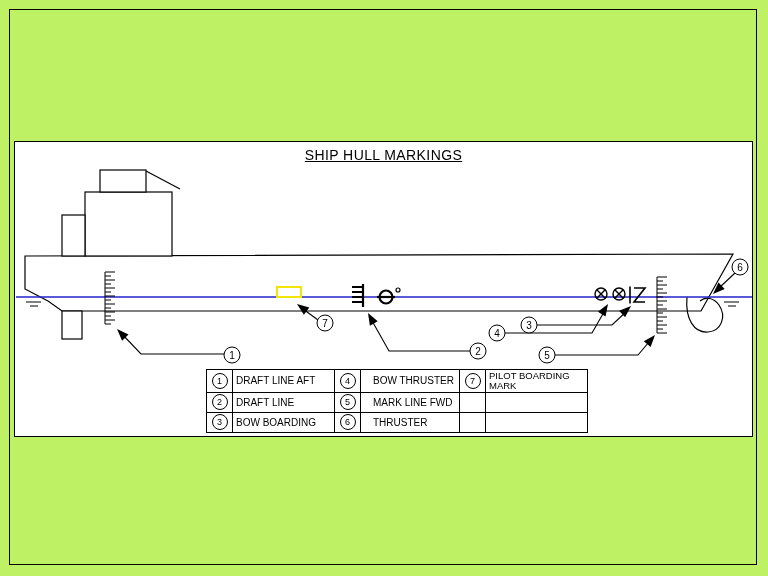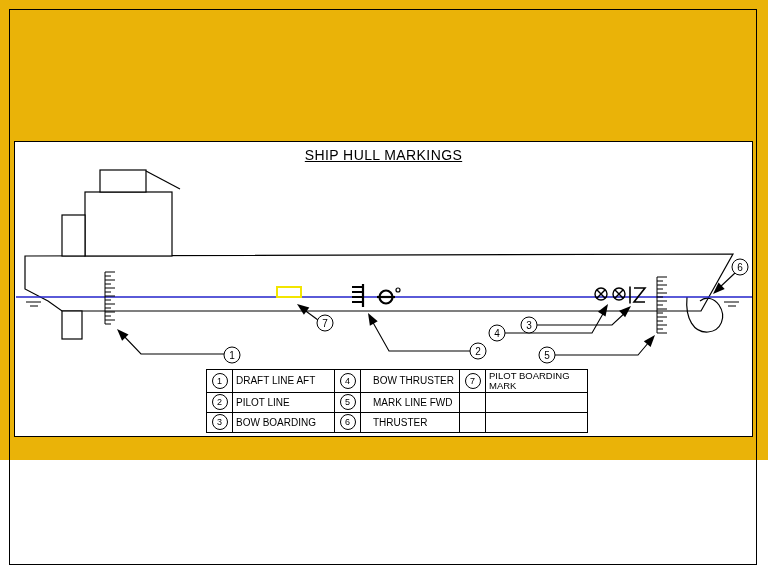--- a/index.html
+++ b/index.html
@@ -1,17 +1,17 @@
 <!DOCTYPE html>
 <html><head>
 <meta charset="utf-8">
 <style>
   html,body{margin:0;padding:0;background:#ffffff;}
   body{width:768px;height:576px;overflow:hidden;font-family:"Liberation Sans",sans-serif;color:#000;}
-  .canvas{position:relative;width:768px;height:460px;background:#eab308;}
+  .canvas{position:relative;width:768px;height:576px;background:#bef264;}
   .outer-frame{position:absolute;left:9px;top:9px;width:748px;height:556px;border:1px solid #000;box-sizing:border-box;}
   .inner-frame{position:absolute;left:14px;top:141px;width:739px;height:296px;border:1px solid #000;box-sizing:border-box;background:#fff;}
   .title{position:absolute;left:14px;top:147px;width:739px;text-align:center;font-size:14px;letter-spacing:.4px;text-decoration:underline;}
   svg.scene{position:absolute;left:0;top:0;width:768px;height:576px;}
   svg text{font-family:"Liberation Sans",sans-serif;}
   table.legend{position:absolute;left:206px;top:369px;border-collapse:collapse;table-layout:fixed;background:#fff;}
   .legend td{border:1px solid #000;height:20px;box-sizing:border-box;font-size:10px;vertical-align:middle;padding:0 2px 0 3px;overflow:hidden;}
   .legend td.num{width:26px;text-align:center;padding:0;}
   .legend td.w1{width:102px;}
   .legend td.w2{width:99px;padding-left:12px;}
@@ -109,21 +109,21 @@
       <tr>
         <td class="num"><span class="badge">1</span></td>
         <td class="w1">DRAFT LINE AFT</td>
         <td class="num"><span class="badge">4</span></td>
         <td class="w2">BOW THRUSTER</td>
         <td class="num"><span class="badge">7</span></td>
         <td class="w3 vtop">PILOT BOARDING MARK</td>
       </tr>
       <tr>
         <td class="num"><span class="badge">2</span></td>
-        <td class="w1">PILOT LINE</td>
+        <td class="w1">DRAFT LINE</td>
         <td class="num"><span class="badge">5</span></td>
         <td class="w2">MARK LINE FWD</td>
         <td class="num"></td>
         <td class="w3"></td>
       </tr>
       <tr>
         <td class="num"><span class="badge">3</span></td>
         <td class="w1">BOW BOARDING</td>
         <td class="num"><span class="badge">6</span></td>
         <td class="w2">THRUSTER</td>

